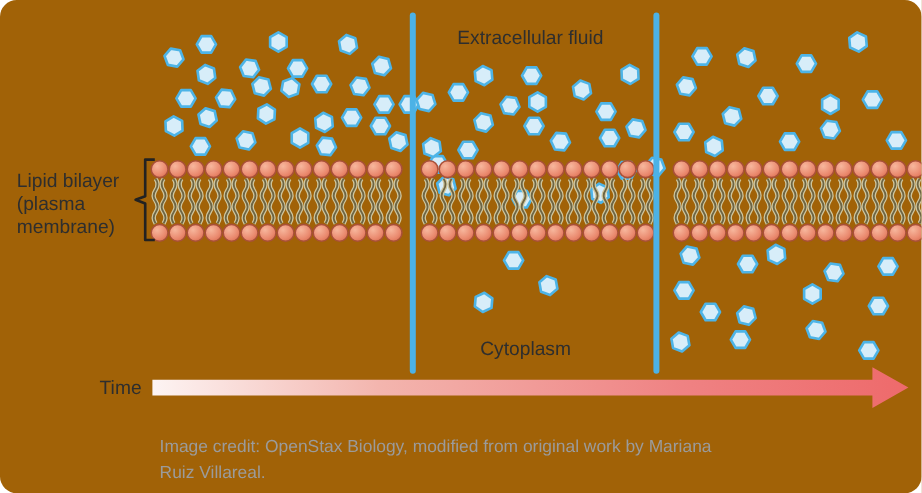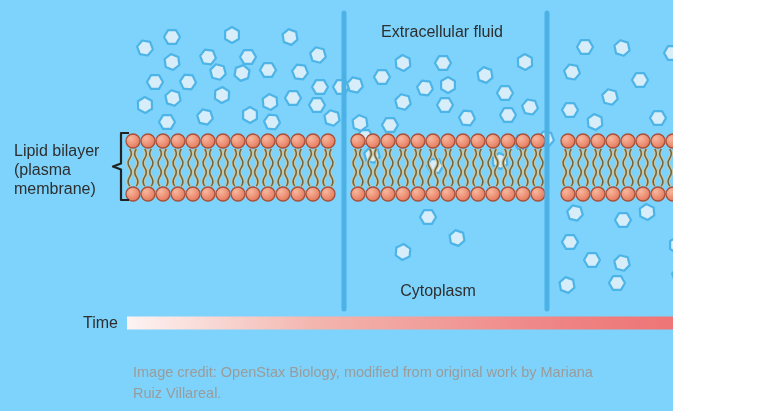--- a/index.html
+++ b/index.html
@@ -1,17 +1,17 @@
 <!DOCTYPE html>
 <html><head>
 <meta charset="utf-8">
 <style>
   html,body{margin:0;padding:0;background:#fff;}
-  .canvas{position:relative;width:673px;height:411px;background:#7dd3fc;overflow:hidden;
-          font-family:"Liberation Sans", sans-serif;}
+  .canvas{position:relative;width:768px;height:411px;background:#a16207;overflow:hidden;
+          font-family:"Liberation Sans", sans-serif;border-radius:14px;}
   svg{display:block;}
   text{font-family:"Liberation Sans", sans-serif;}
   .main-label{fill:#2e2e2e;font-size:16px;}
   .credit{fill:#9b9b9b;font-size:14.5px;}
 </style>
 </head>
 <body>
 
 <div class="canvas">
   <svg id="scene" width="768" height="411" viewBox="0 0 768 411">

